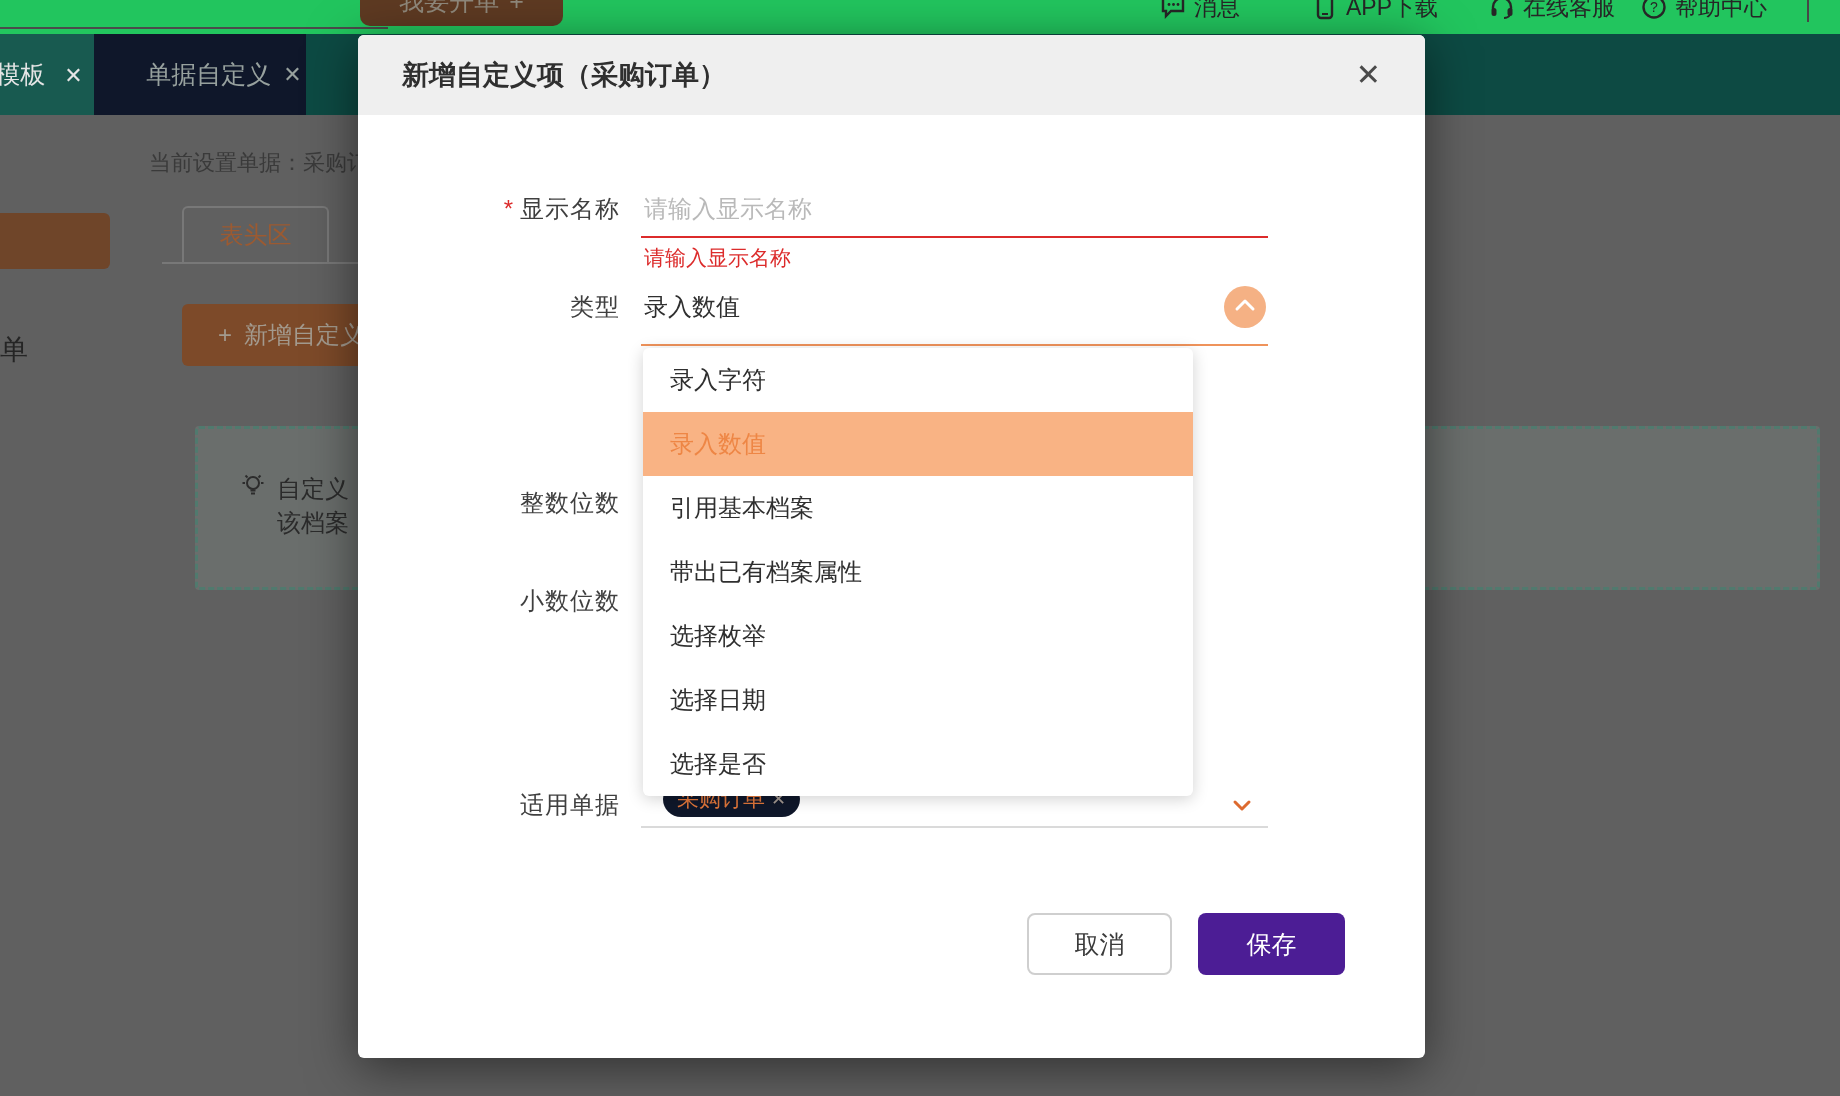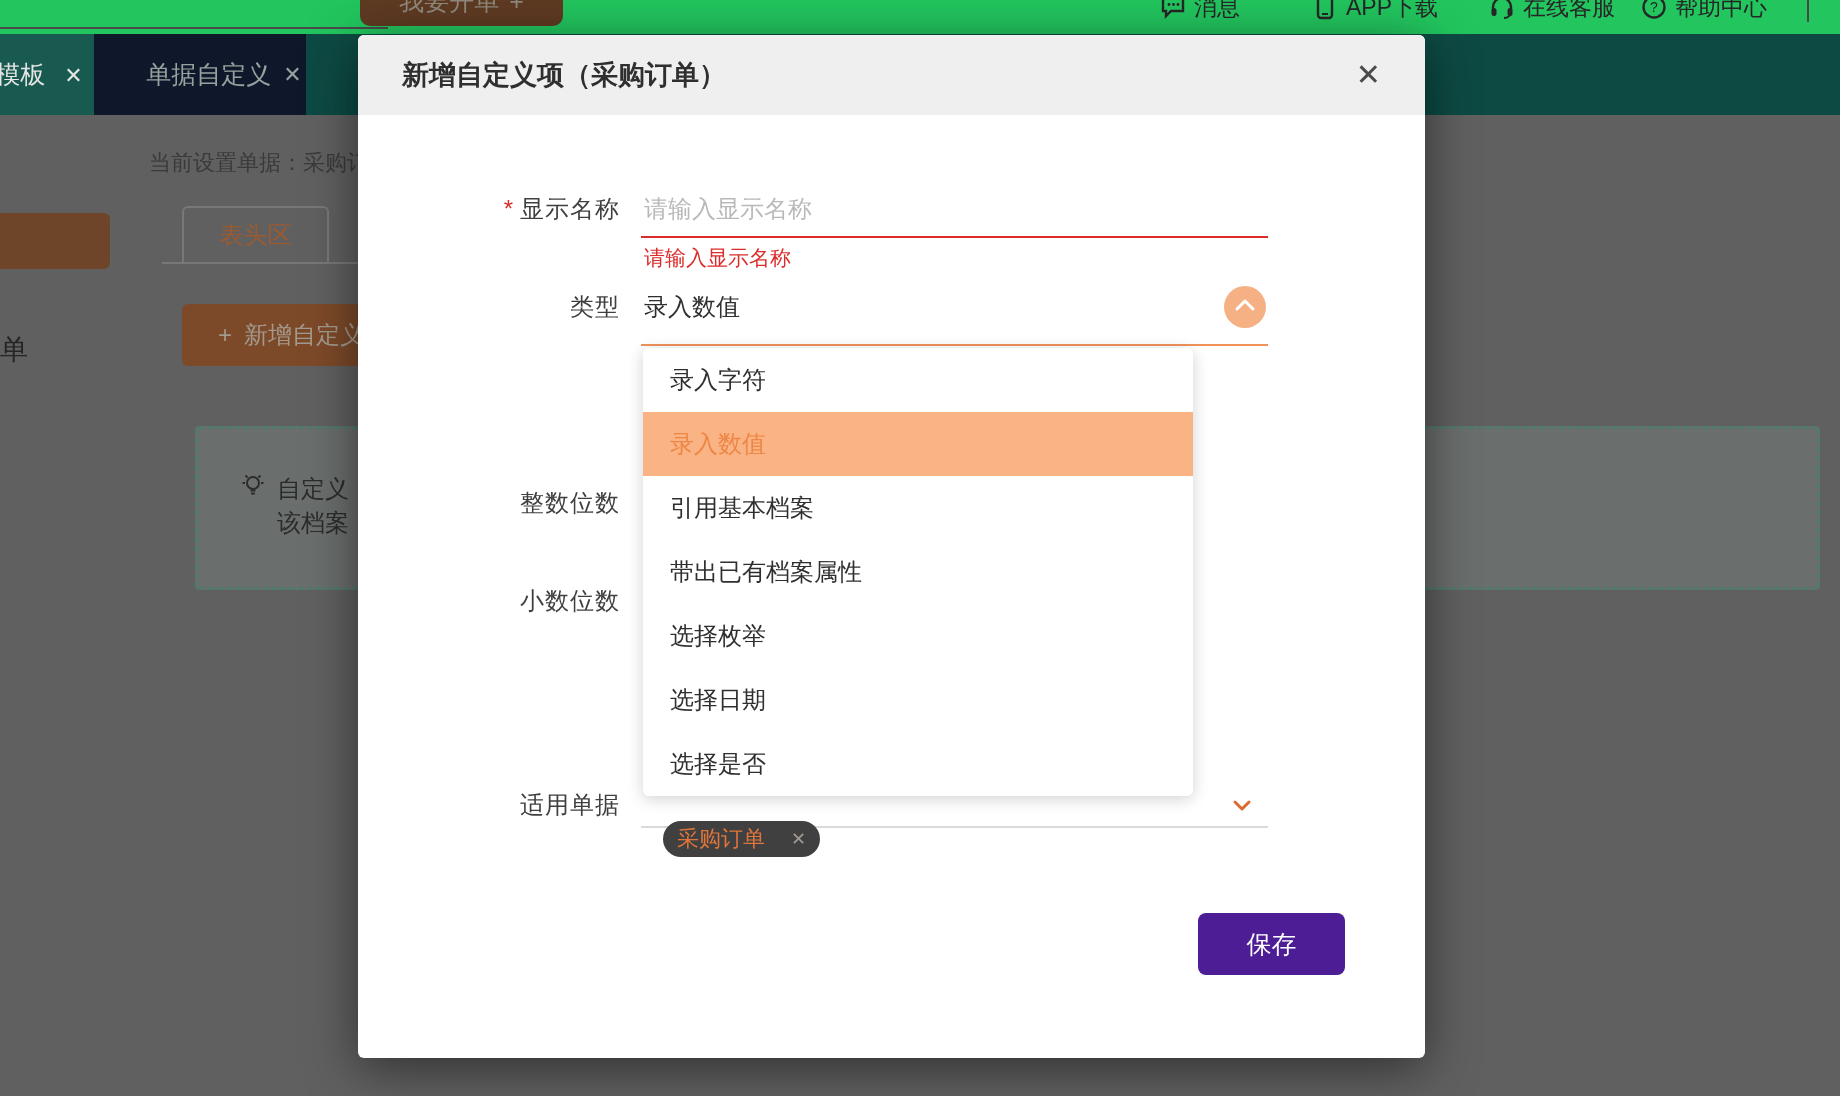--- a/index.html
+++ b/index.html
@@ -56,22 +56,22 @@
   .type-value{position:absolute;left:286px;top:258px;height:28px;line-height:28px;color:#2f2f2f;font-size:24px;}
 
   .toggle-circle{position:absolute;left:866px;top:251px;width:42px;height:42px;border-radius:50%;background:#f5b184;
                  display:flex;align-items:center;justify-content:center;cursor:pointer;}
 
   .dropdown{position:absolute;left:285px;top:313px;width:550px;height:448px;background:#ffffff;border-radius:6px;
             box-shadow:0 3px 16px rgba(0,0,0,0.18);z-index:5;overflow:hidden;}
   .option{height:64px;line-height:64px;padding-left:27px;font-size:24px;color:#2f2f2f;cursor:pointer;}
   .option.selected{background:#f9b384;color:#ee8645;}
 
-  .tag{position:absolute;left:305px;top:746px;height:36px;border-radius:18px;background:#404040;display:flex;
-       align-items:center;padding:0 14px;gap:26px;z-index:1;margin-top:40px;}
+  .tag{position:absolute;left:305px;top:746px;height:36px;border-radius:18px;background:#0f172a;display:flex;
+       align-items:center;padding:0 14px;gap:6px;z-index:1;}
   .tag-label{color:#df753a;font-size:22px;}
   .tag-x{color:#a39890;font-size:18px;cursor:pointer;}
   .select-caret{position:absolute;left:874px;top:763px;z-index:1;}
 
   .btn{position:absolute;top:878px;height:62px;border-radius:8px;display:flex;align-items:center;justify-content:center;
        font-size:25px;cursor:pointer;}
   .btn.cancel{left:669px;width:145px;background:#ffffff;border:2px solid #cfcfcf;color:#3a3a3a;}
   .btn.save{left:840px;width:147px;background:#4c1d95;border:none;color:#ffffff;}
 </style>
 </head>
@@ -209,16 +209,17 @@
     <div class="dropdown">
       <div class="option">录入字符</div>
       <div class="option selected">录入数值</div>
       <div class="option">引用基本档案</div>
       <div class="option">带出已有档案属性</div>
       <div class="option">选择枚举</div>
       <div class="option">选择日期</div>
       <div class="option">选择是否</div>
     </div>
 
+    <div class="btn cancel">取消</div>
     <div class="btn save">保存</div>
   </div>
 
 </div>
 
 </body></html>

